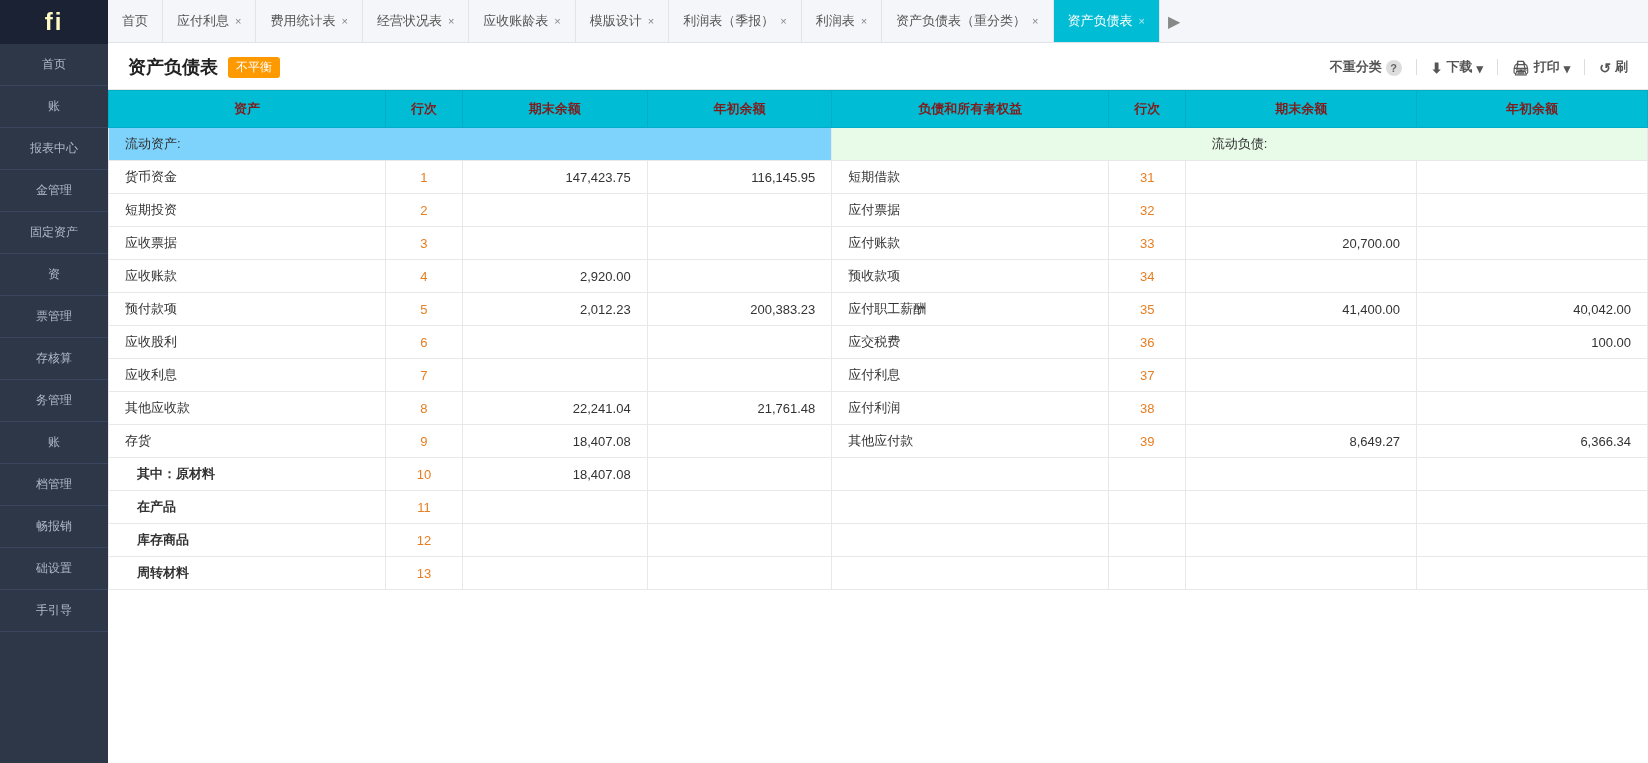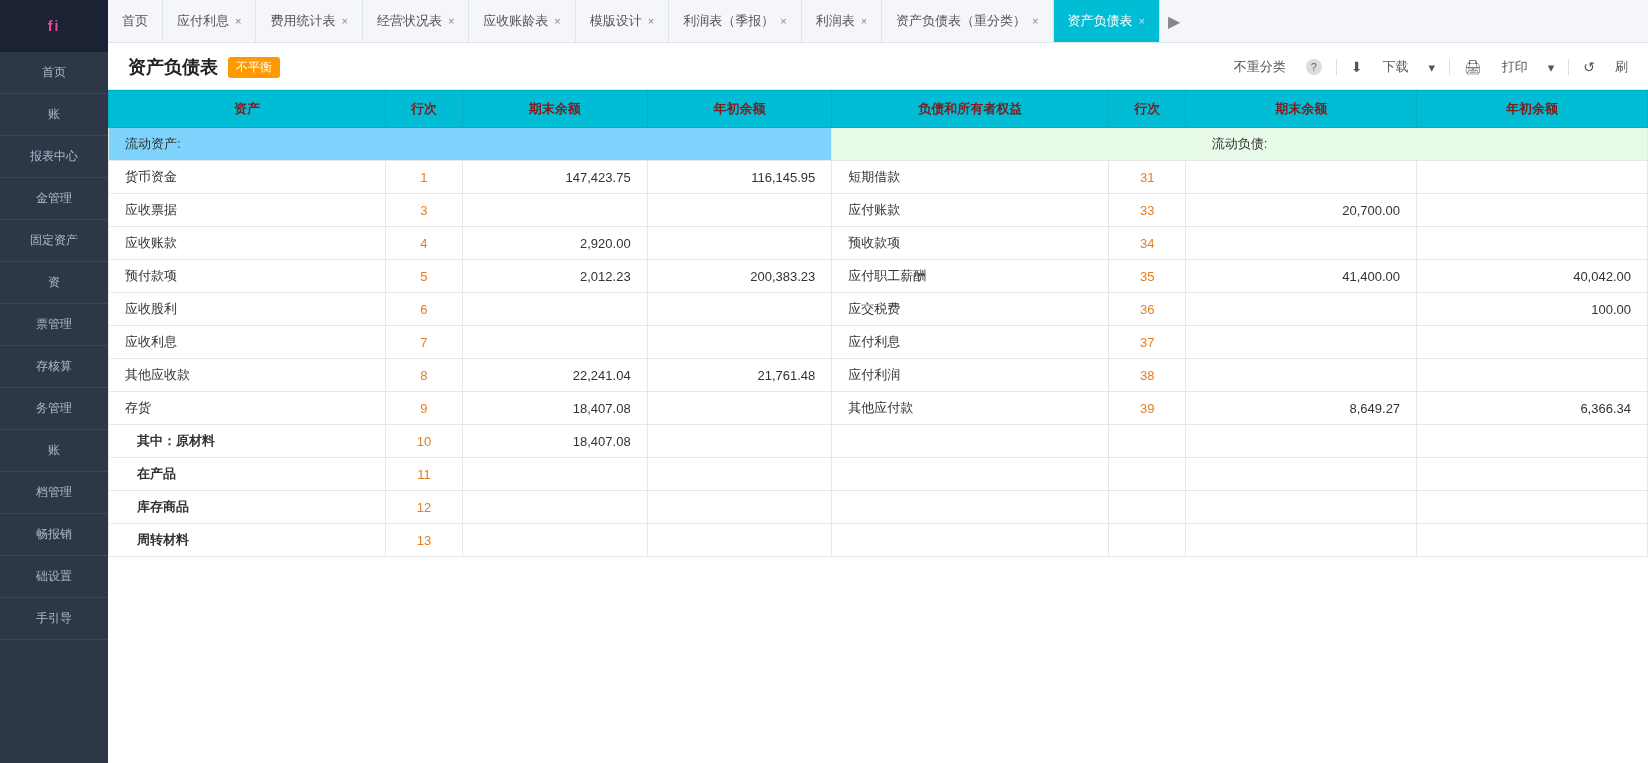--- a/index.html
+++ b/index.html
@@ -10,24 +10,24 @@
       width: 108px;
       background: #2d3748;
       color: #ccc;
       flex-shrink: 0;
       display: flex;
       flex-direction: column;
       height: 100%;
     }
     .sidebar-logo {
       background: #1a2233;
-      color: #ec4899;
-      font-size: 14px;
+      color: #fef9c3;
+      font-size: 24px;
       font-weight: bold;
-      padding: 18px 0;
+      padding: 8px 0;
       text-align: center;
       letter-spacing: 2px;
     }
     .sidebar-item {
       padding: 12px 8px;
       text-align: center;
       font-size: 12px;
       color: #b0b8c8;
       cursor: pointer;
       border-bottom: 1px solid #3a4560;
@@ -119,24 +119,25 @@
     }
     .header-actions {
       display: flex;
       align-items: center;
       gap: 14px;
       font-size: 13px;
       color: #555;
     }
     .header-action-item {
       display: flex;
-      align-items: center;
-      gap: 20px;
+      align-items: flex-end;
+      gap: 4px;
       cursor: pointer;
       color: #555;
+      font-weight: bold;
     }
     .divider-v {
       width: 1px;
       height: 16px;
       background: #ddd;
     }
 
     
     .table-wrap {
       padding: 0 0 20px 0;
@@ -303,20 +304,30 @@
       <td class="">货币资金</td>
       <td class="row-num">1</td>
       <td class="num-val">147,423.75</td>
       <td class="num-val">116,145.95</td>
       <td>短期借款</td>
       <td class="row-num">31</td>
       <td class="num-val"></td>
       <td class="num-val"></td>
     </tr>
             <tr>
+      <td class="">短期投资</td>
+      <td class="row-num">2</td>
+      <td class="num-val"></td>
+      <td class="num-val"></td>
+      <td>应付票据</td>
+      <td class="row-num">32</td>
+      <td class="num-val"></td>
+      <td class="num-val"></td>
+    </tr>
+            <tr>
       <td class="">应收票据</td>
       <td class="row-num">3</td>
       <td class="num-val"></td>
       <td class="num-val"></td>
       <td>应付账款</td>
       <td class="row-num">33</td>
       <td class="num-val">20,700.00</td>
       <td class="num-val"></td>
     </tr>
             <tr>

